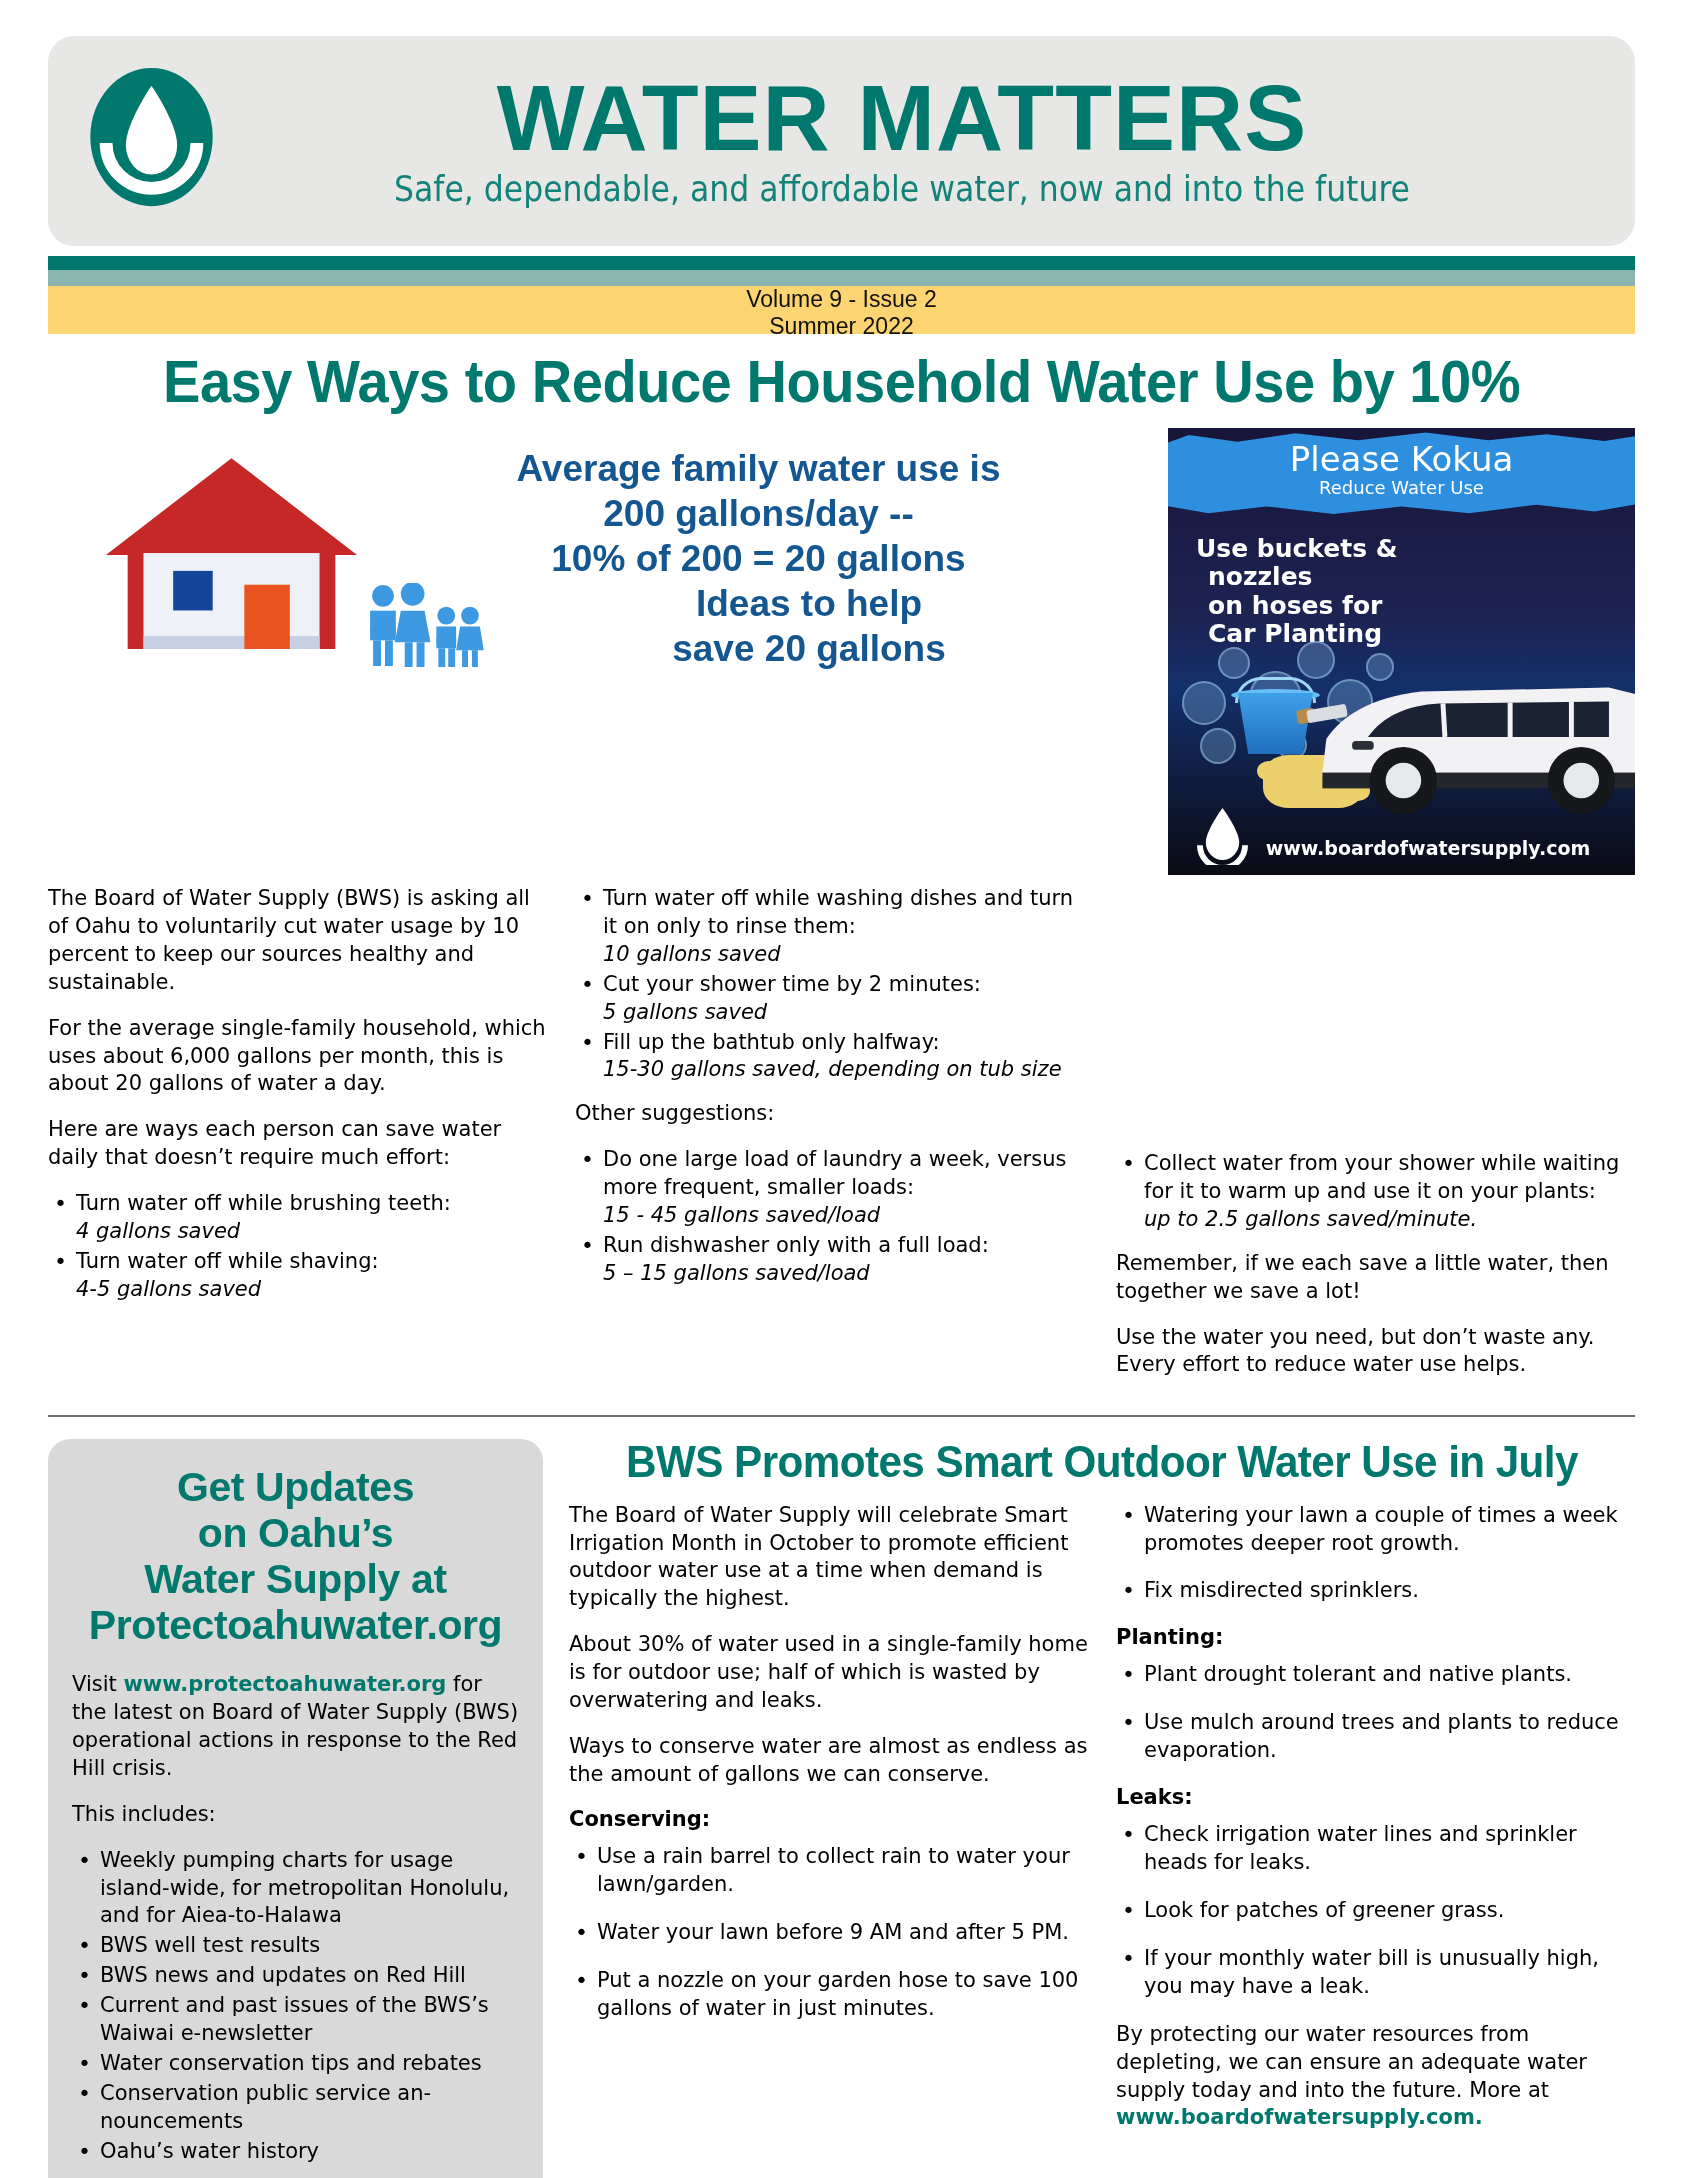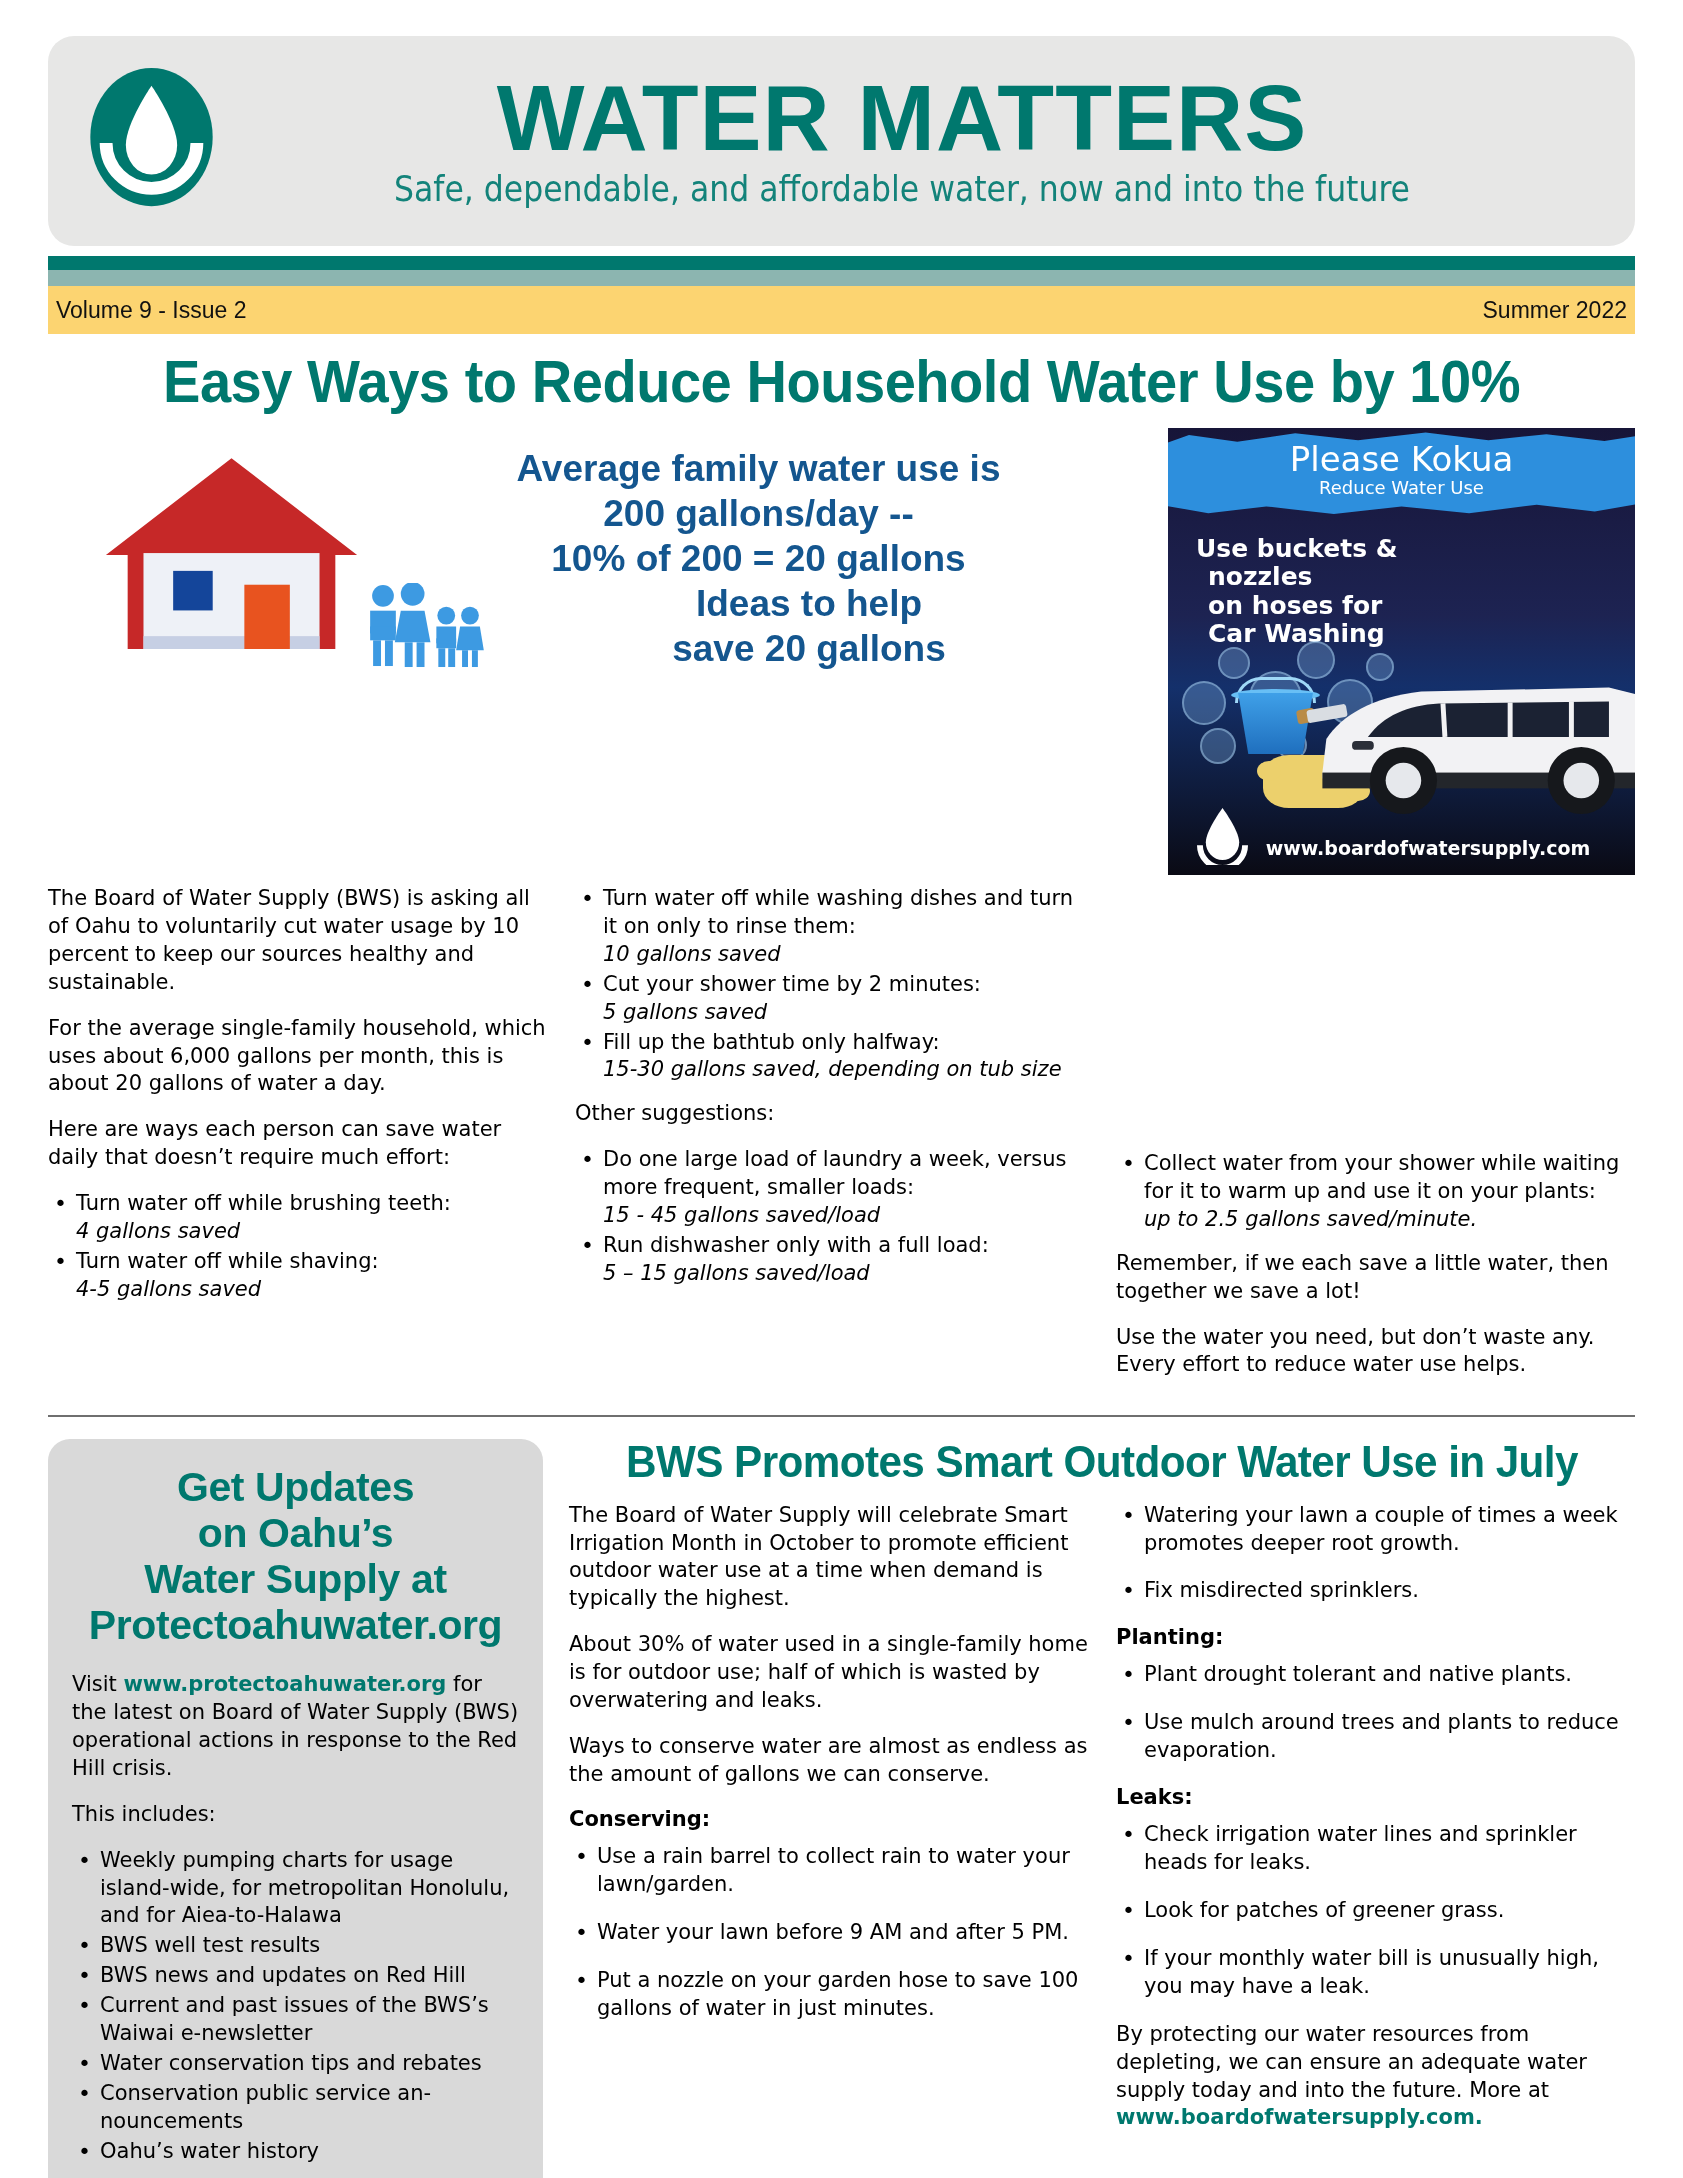--- a/index.html
+++ b/index.html
@@ -51,20 +51,21 @@
 
   .rule-teal   { height: 14px; background: #00786e; margin-top: 10px; }
   .rule-gray   { height: 16px; background: #8cb5b0; }
   .issuebar {
     background: #fcd471;
     height: 48px;
     display: flex; align-items: center; justify-content: space-between;
     padding: 0 8px;
     font-size: 23px;
     color: #111;
+    flex-direction: column;
   }
 
   
   .headline {
     text-align: center;
     color: #00786e;
     font-weight: bold;
     font-size: 59px;
     line-height: 1.05;
     letter-spacing: -0.5px;
@@ -293,21 +294,21 @@
     <div class="ad">
       <div class="ad-brush"></div>
       <div class="ad-title">
         <span>Please Kokua</span>
         <span class="sub">Reduce Water Use</span>
       </div>
       <div class="ad-body">
         <div>Use buckets &amp;</div>
         <div class="l2">nozzles</div>
         <div class="l3">on hoses for</div>
-        <div class="l4">Car Washing</div>
+        <div class="l4">Car Planting</div>
       </div>
       <div class="ad-bubbles">
         <div class="bub" style="left:4px;  top:40px; width:44px; height:44px;"></div>
         <div class="bub" style="left:40px; top:6px;  width:32px; height:32px;"></div>
         <div class="bub" style="left:71px; top:30px; width:53px; height:53px;"></div>
         <div class="bub" style="left:119px;top:0px;  width:38px; height:38px;"></div>
         <div class="bub" style="left:149px;top:38px; width:46px; height:46px;"></div>
         <div class="bub" style="left:22px; top:87px; width:36px; height:36px;"></div>
         <div class="bub" style="left:188px;top:12px; width:28px; height:28px;"></div>
         <div class="bub" style="left:99px;top:89px; width:30px; height:30px;"></div>

